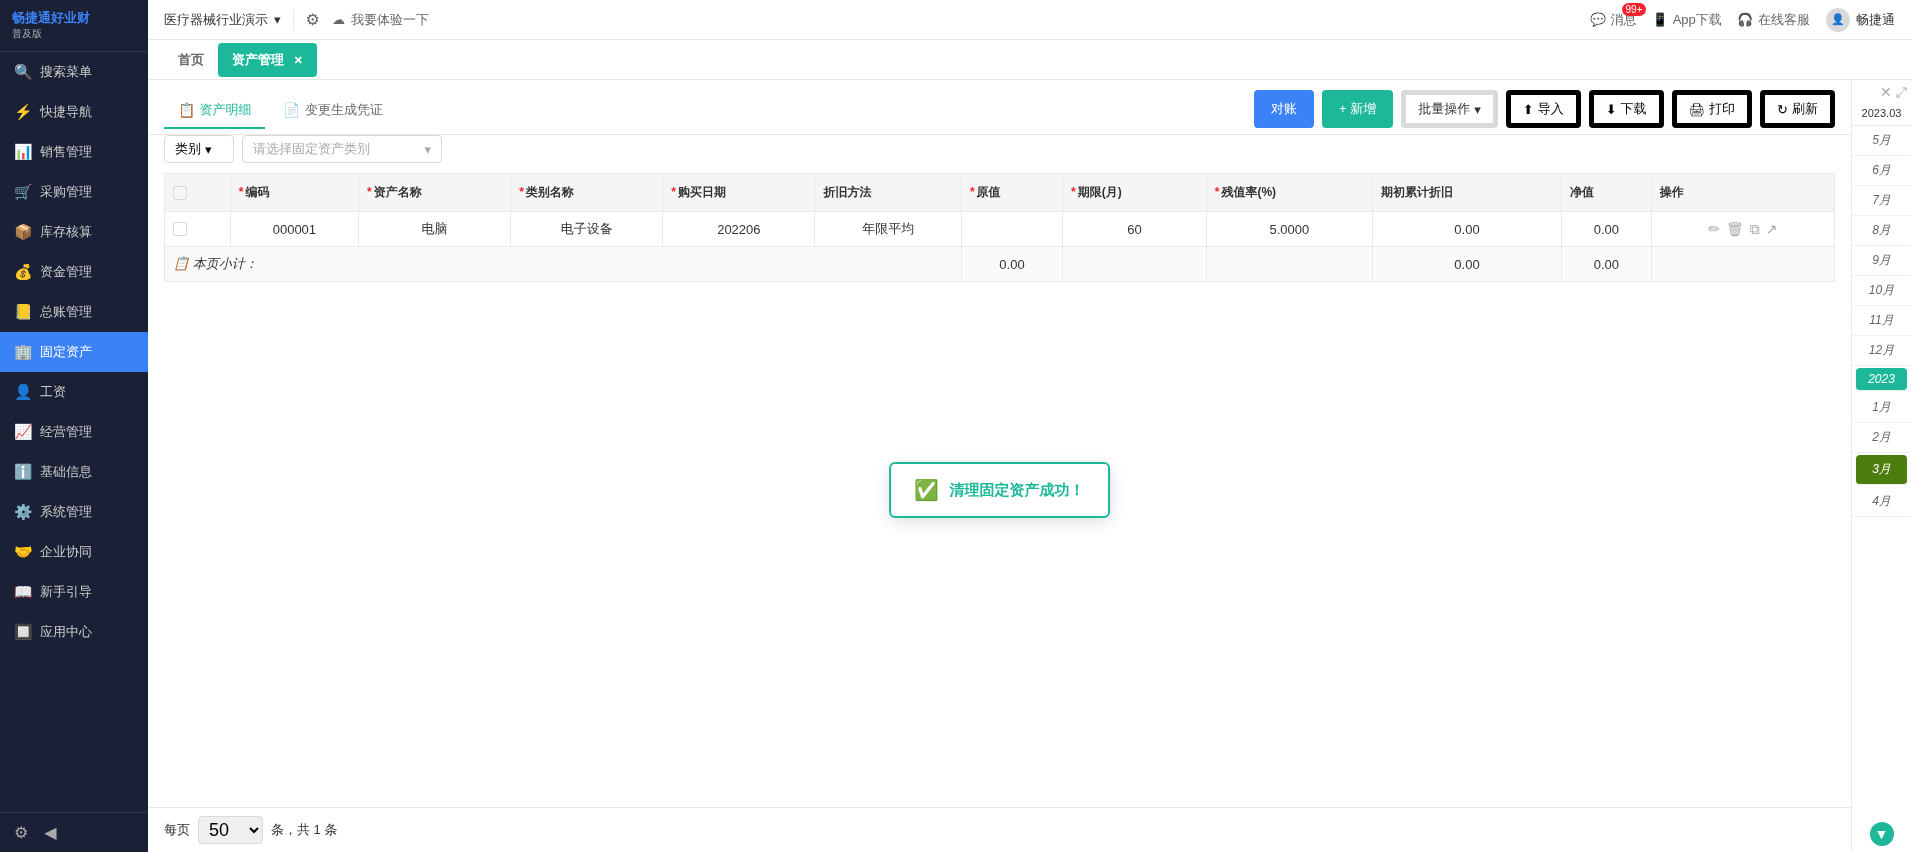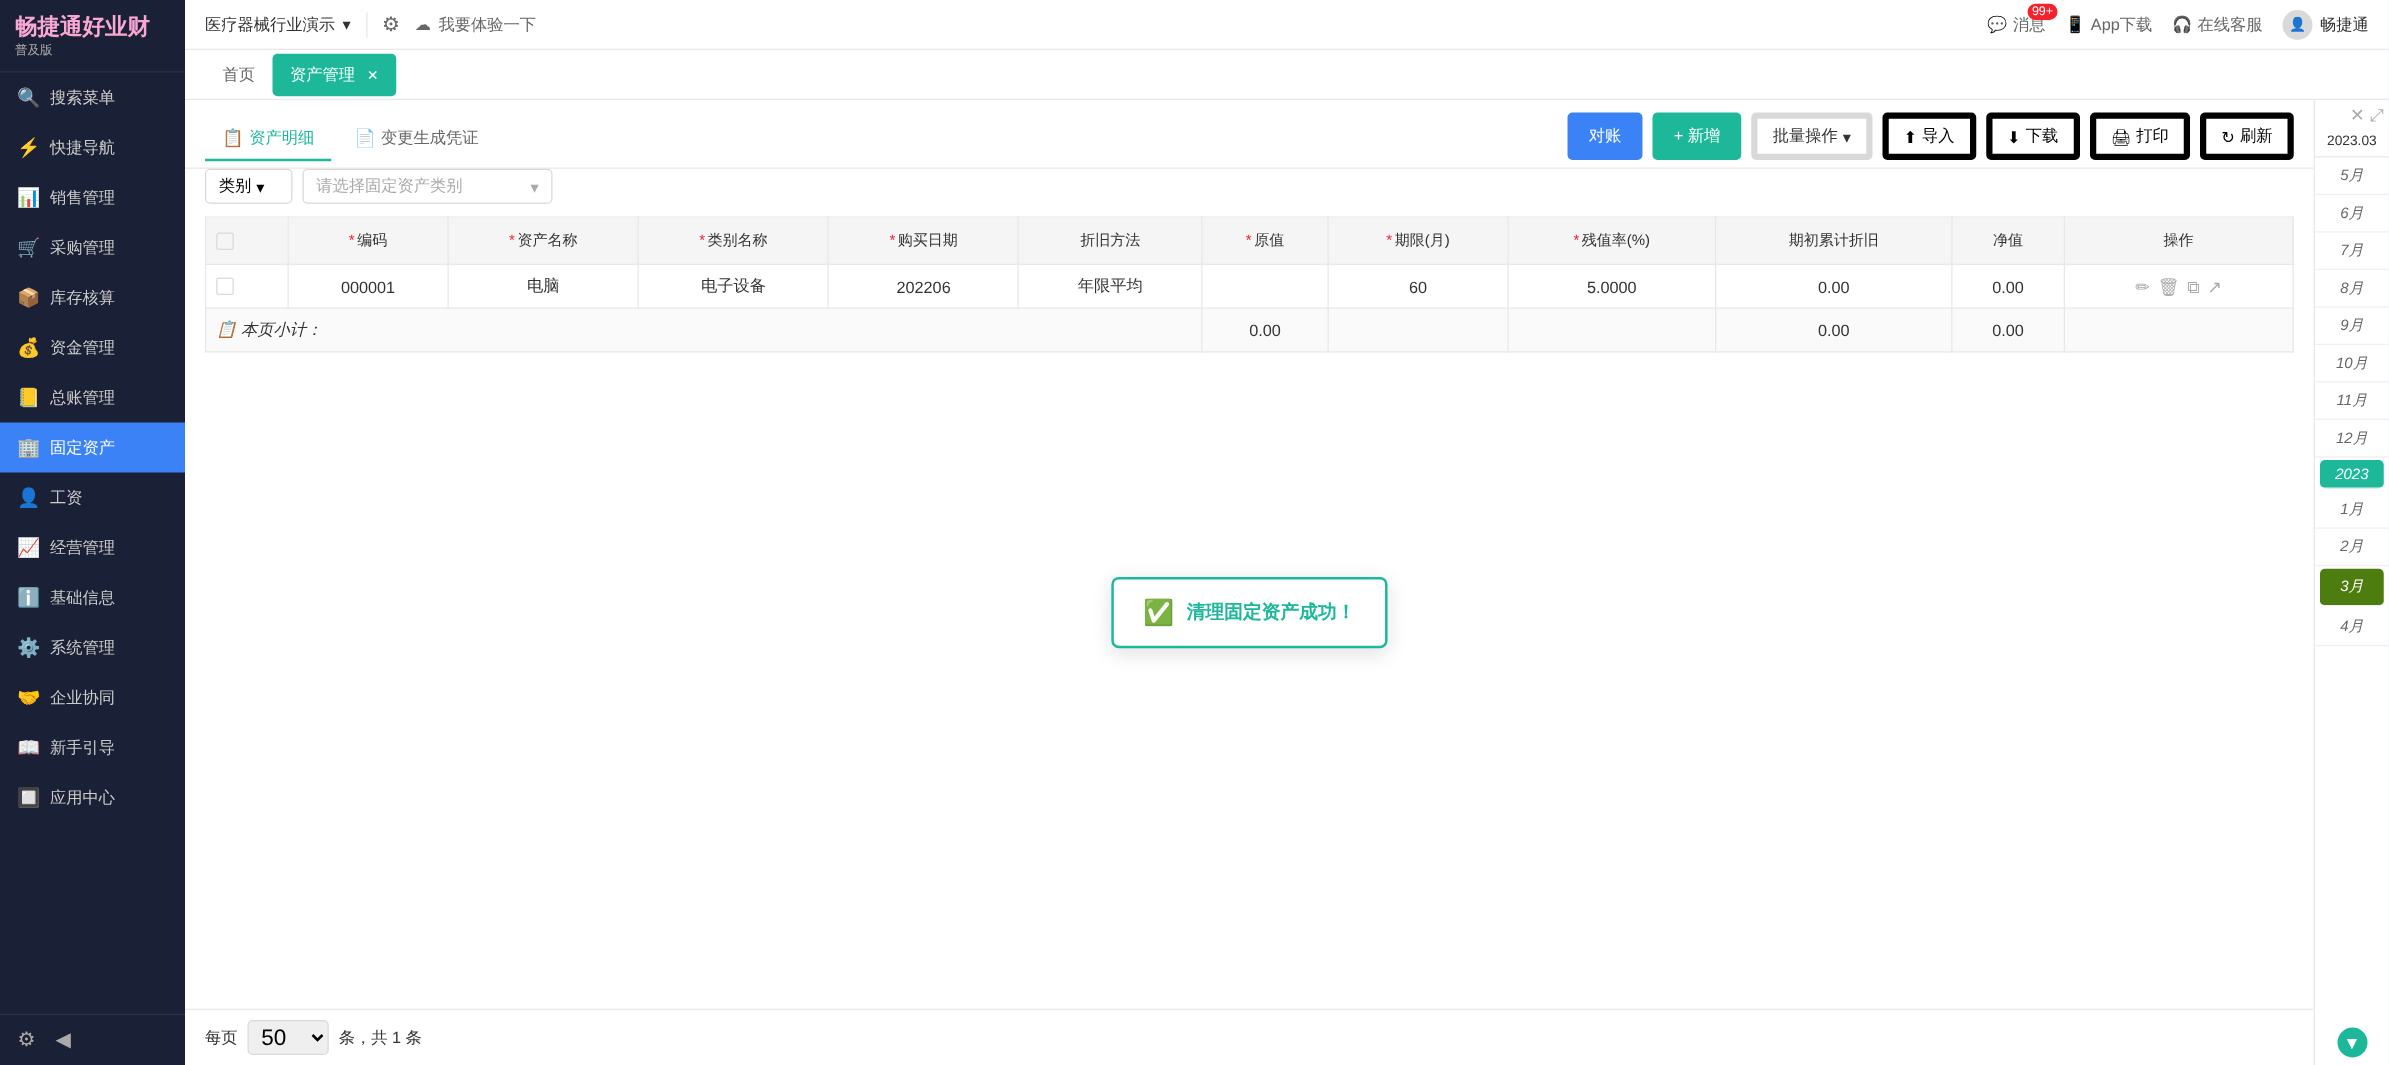--- a/index.html
+++ b/index.html
@@ -1,21 +1,21 @@
 <!DOCTYPE html>
 <html><head>
   <meta charset="utf-8">
   <style>
     * { box-sizing: border-box; margin: 0; padding: 0; }
     body { font-family: 'Microsoft YaHei', Arial, sans-serif; font-size: 13px; background: #f0f2f5; display: flex; height: 852px; overflow: hidden; }
 
     
     .sidebar { width: 148px; background: #1a2035; display: flex; flex-direction: column; height: 100%; color: #fff; flex-shrink: 0; }
     .sidebar-logo { padding: 10px 12px; background: #1a2035; border-bottom: 1px solid #2a3050; }
-    .sidebar-logo-title { font-size: 18px; color: #f9a8d4; font-weight: bold; line-height: 1.3; }
+    .sidebar-logo-title { font-size: 13px; color: #3b82f6; font-weight: bold; line-height: 1.3; }
     .sidebar-logo-sub { font-size: 10px; color: #aaa; }
     .sidebar-scroll { flex: 1; overflow-y: auto; }
     .sidebar-scroll::-webkit-scrollbar { width: 4px; }
     .sidebar-scroll::-webkit-scrollbar-thumb { background: #3a4060; }
     .sidebar-item { display: flex; align-items: center; gap: 8px; padding: 11px 14px; cursor: pointer; color: #ccc; font-size: 13px; }
     .sidebar-item.active { background: #3b82f6; color: #fff; }
     .sidebar-item .icon { font-size: 15px; width: 18px; text-align: center; }
     .sidebar-bottom { padding: 10px 14px; border-top: 1px solid #2a3050; display: flex; gap: 16px; }
     .sidebar-bottom span { color: #aaa; font-size: 16px; cursor: pointer; }
 
@@ -29,21 +29,21 @@
     .topbar-gear { font-size: 16px; color: #666; cursor: pointer; }
     .topbar-experience { display: flex; align-items: center; gap: 6px; font-size: 13px; color: #666; cursor: pointer; }
     .topbar-right { margin-left: auto; display: flex; align-items: center; gap: 16px; }
     .topbar-badge { position: relative; display: flex; align-items: center; gap: 4px; font-size: 13px; color: #666; cursor: pointer; }
     .badge-red { background: #f5222d; color: #fff; font-size: 10px; border-radius: 10px; padding: 1px 4px; position: absolute; top: -8px; right: -10px; }
     .topbar-user { display: flex; align-items: center; gap: 6px; font-size: 13px; color: #333; }
     .user-avatar { width: 24px; height: 24px; border-radius: 50%; background: #d9d9d9; display: flex; align-items: center; justify-content: center; font-size: 11px; }
 
     
     .tabs-bar { background: #fff; padding: 0 16px; display: flex; align-items: center; border-bottom: 1px solid #e8e8e8; height: 40px; }
-    .tab-item { padding: 8px 14px; cursor: pointer; font-size: 13px; color: #666; border: none; background: none; }
+    .tab-item { padding: 8px 14px; cursor: pointer; font-size: 13px; color: #666; border: none; background: none; font-weight: bold; }
     .tab-item.active { background: #1db89a; color: #fff; border-radius: 4px; }
     .tab-close { margin-left: 6px; font-size: 11px; cursor: pointer; }
 
     
     .content { flex: 1; display: flex; overflow: hidden; position: relative; }
     .content-main { flex: 1; background: #fff; display: flex; flex-direction: column; overflow: hidden; }
 
     
     .sub-tabs { display: flex; align-items: center; padding: 10px 16px 0; border-bottom: 1px solid #e8e8e8; gap: 4px; }
     .sub-tab { padding: 6px 14px 8px; font-size: 13px; cursor: pointer; color: #666; border-bottom: 2px solid transparent; display: flex; align-items: center; gap: 4px; }
@@ -56,21 +56,21 @@
     .filter-row { display: flex; align-items: flex-end; padding: 0 16px 10px; gap: 8px; }
     .filter-select { display: flex; align-items: center; gap: 4px; border: 1px solid #d9d9d9; border-radius: 4px; padding: 4px 10px; font-size: 13px; cursor: pointer; background: #fff; min-width: 70px; }
     .filter-category { display: flex; align-items: center; border: 1px solid #d9d9d9; border-radius: 4px; padding: 4px 10px; font-size: 13px; cursor: pointer; background: #fff; min-width: 200px; color: #aaa; justify-content: space-between; }
 
     
     .table-wrap { flex: 1; overflow: auto; padding: 0 16px; position: relative; }
     .table-wrap::-webkit-scrollbar { height: 8px; }
     .table-wrap::-webkit-scrollbar-thumb { background: #ccc; border-radius: 4px; }
     table { width: 100%; border-collapse: collapse; font-size: 13px; }
     thead tr { background: #f5f5f5; }
-    th { padding: 10px 8px; text-align: center; font-weight: normal; color: #333; border: 1px solid #e8e8e8; white-space: nowrap; font-size: 12px; }
+    th { padding: 10px 8px; text-align: left; font-weight: bold; color: #333; border: 1px solid #e8e8e8; white-space: nowrap; font-size: 12px; }
     th .required { color: #f5222d; margin-right: 2px; }
     td { padding: 8px 8px; text-align: center; border: 1px solid #e8e8e8; color: #333; }
     tr.subtotal td { background: #fafafa; }
 
     
     .toast { position: absolute; top: 50%; left: 50%; transform: translate(-50%, -50%); background: #fff; border: 2px solid #1db89a; border-radius: 6px; padding: 14px 24px; display: flex; align-items: center; gap: 10px; font-size: 15px; color: #1db89a; font-weight: bold; box-shadow: 0 4px 16px rgba(0,0,0,0.12); z-index: 100; white-space: nowrap; }
     .toast-icon { font-size: 20px; }
 
     
     .pagination { padding: 8px 16px; display: flex; align-items: center; gap: 8px; border-top: 1px solid #e8e8e8; font-size: 13px; color: #333; }

